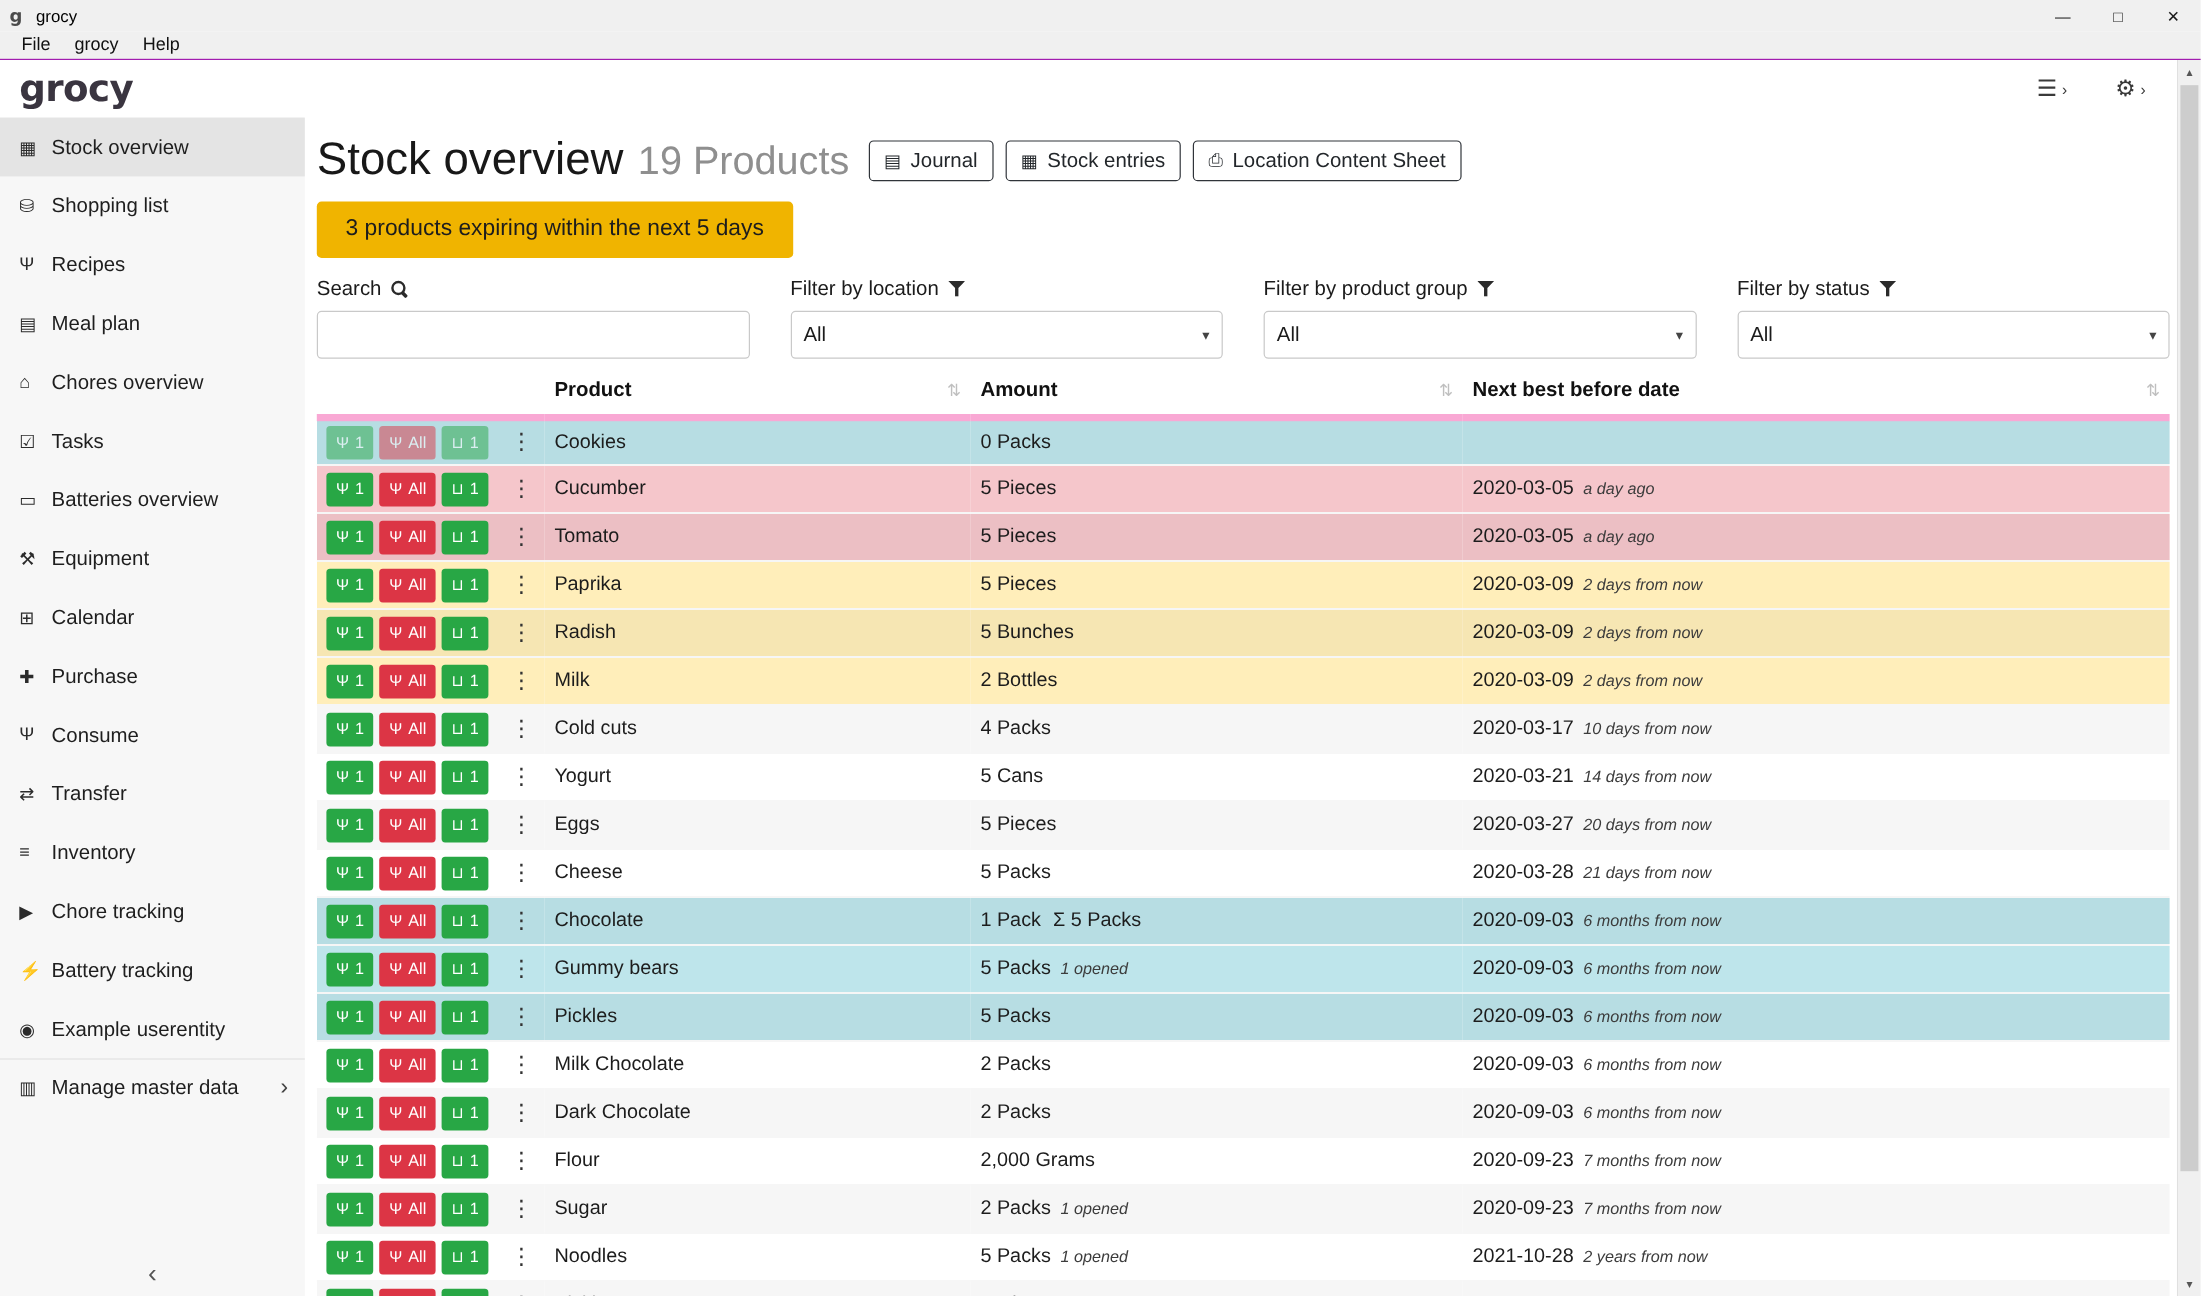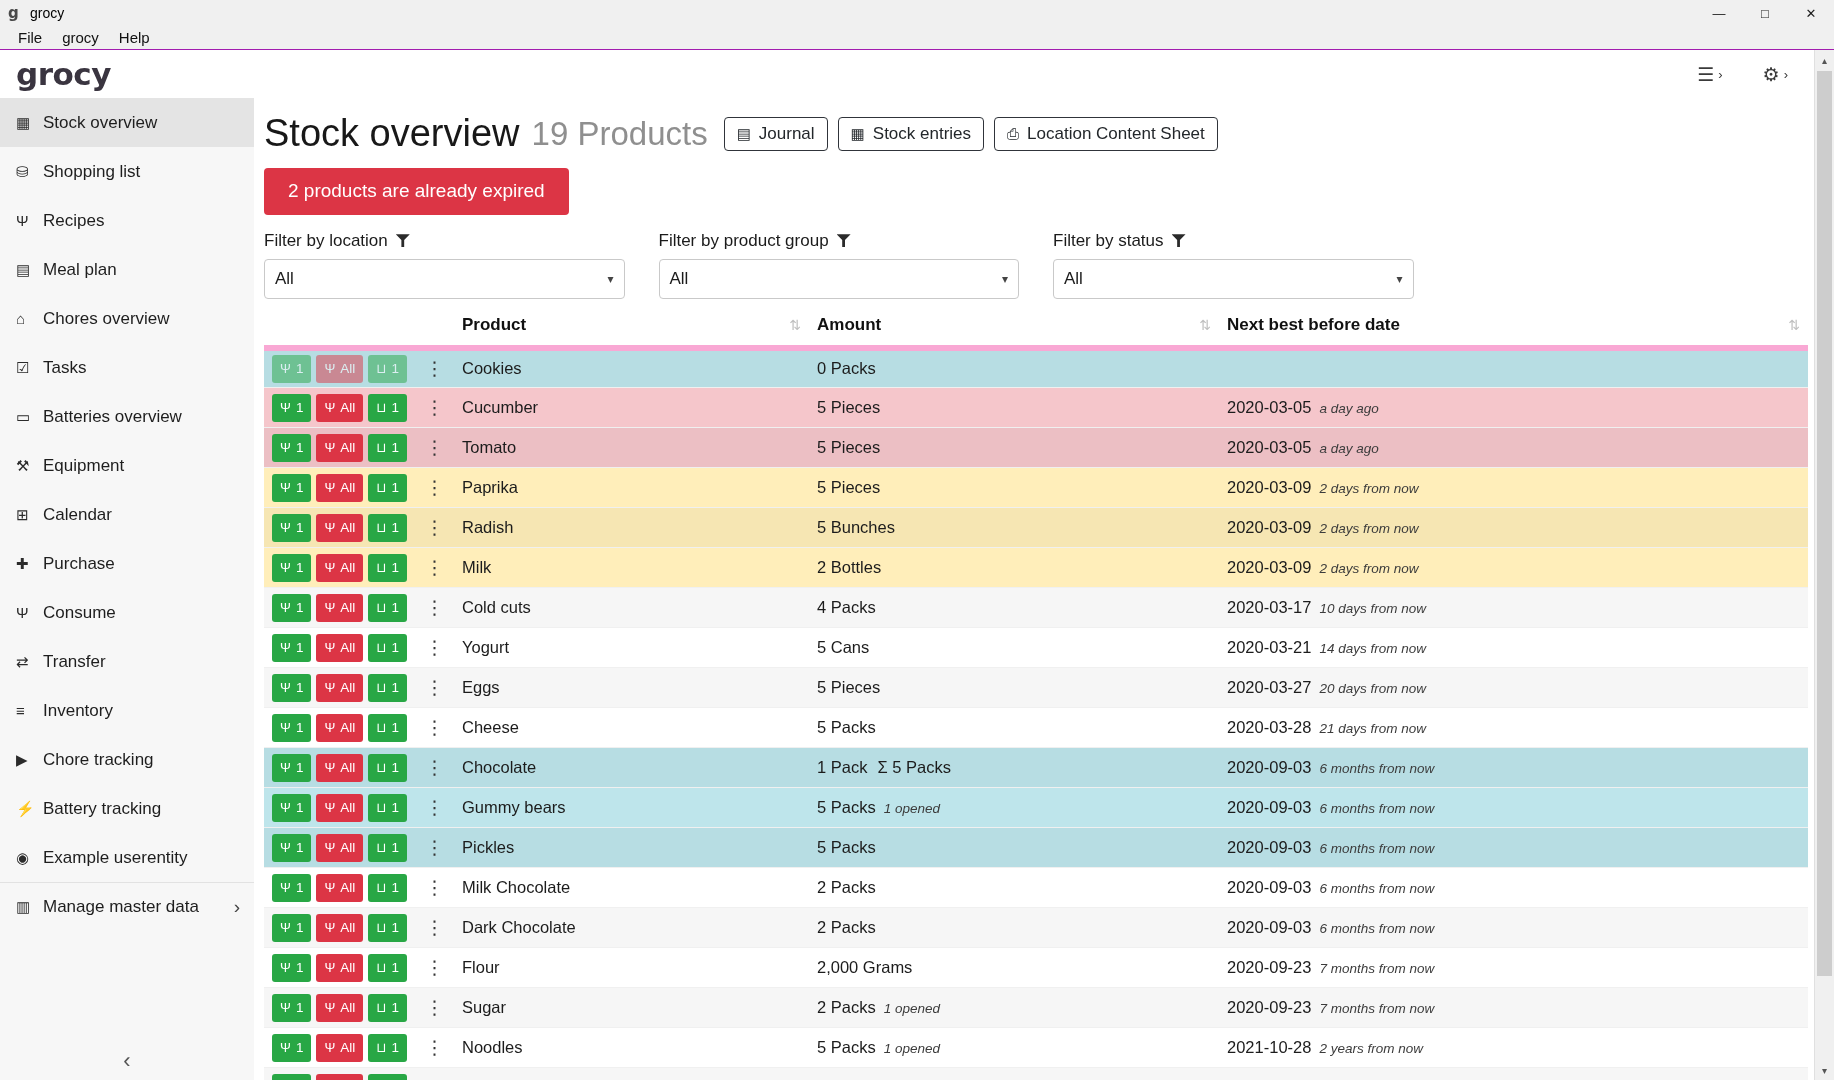--- a/index.html
+++ b/index.html
@@ -256,24 +256,31 @@
               <span>Stock entries</span>
             </button>
             <button class="tbtn">
               <span class="ticon">⎙</span>
               <span>Location Content Sheet</span>
             </button>
           </div>
       </div>
 
       <div class="status-alerts">
-          <button class="alert danger">2 products are already expired</button>
+          <button class="alert warning">3 products expiring within the next 5 days</button>
         </div>
 
       <div class="filters">
+        <div>
+          <div class="flabel">
+            <span>Search</span>
+            <span class="mag"></span>
+          </div>
+          <input class="search-input" type="text" value="" style="">
+        </div>
         <div>
           <div class="flabel">
             <span>Filter by location</span>
             <span class="funnel"></span>
           </div>
           <div class="select">
             <span>All</span>
             <span class="caret">▾</span>
           </div>
         </div>

